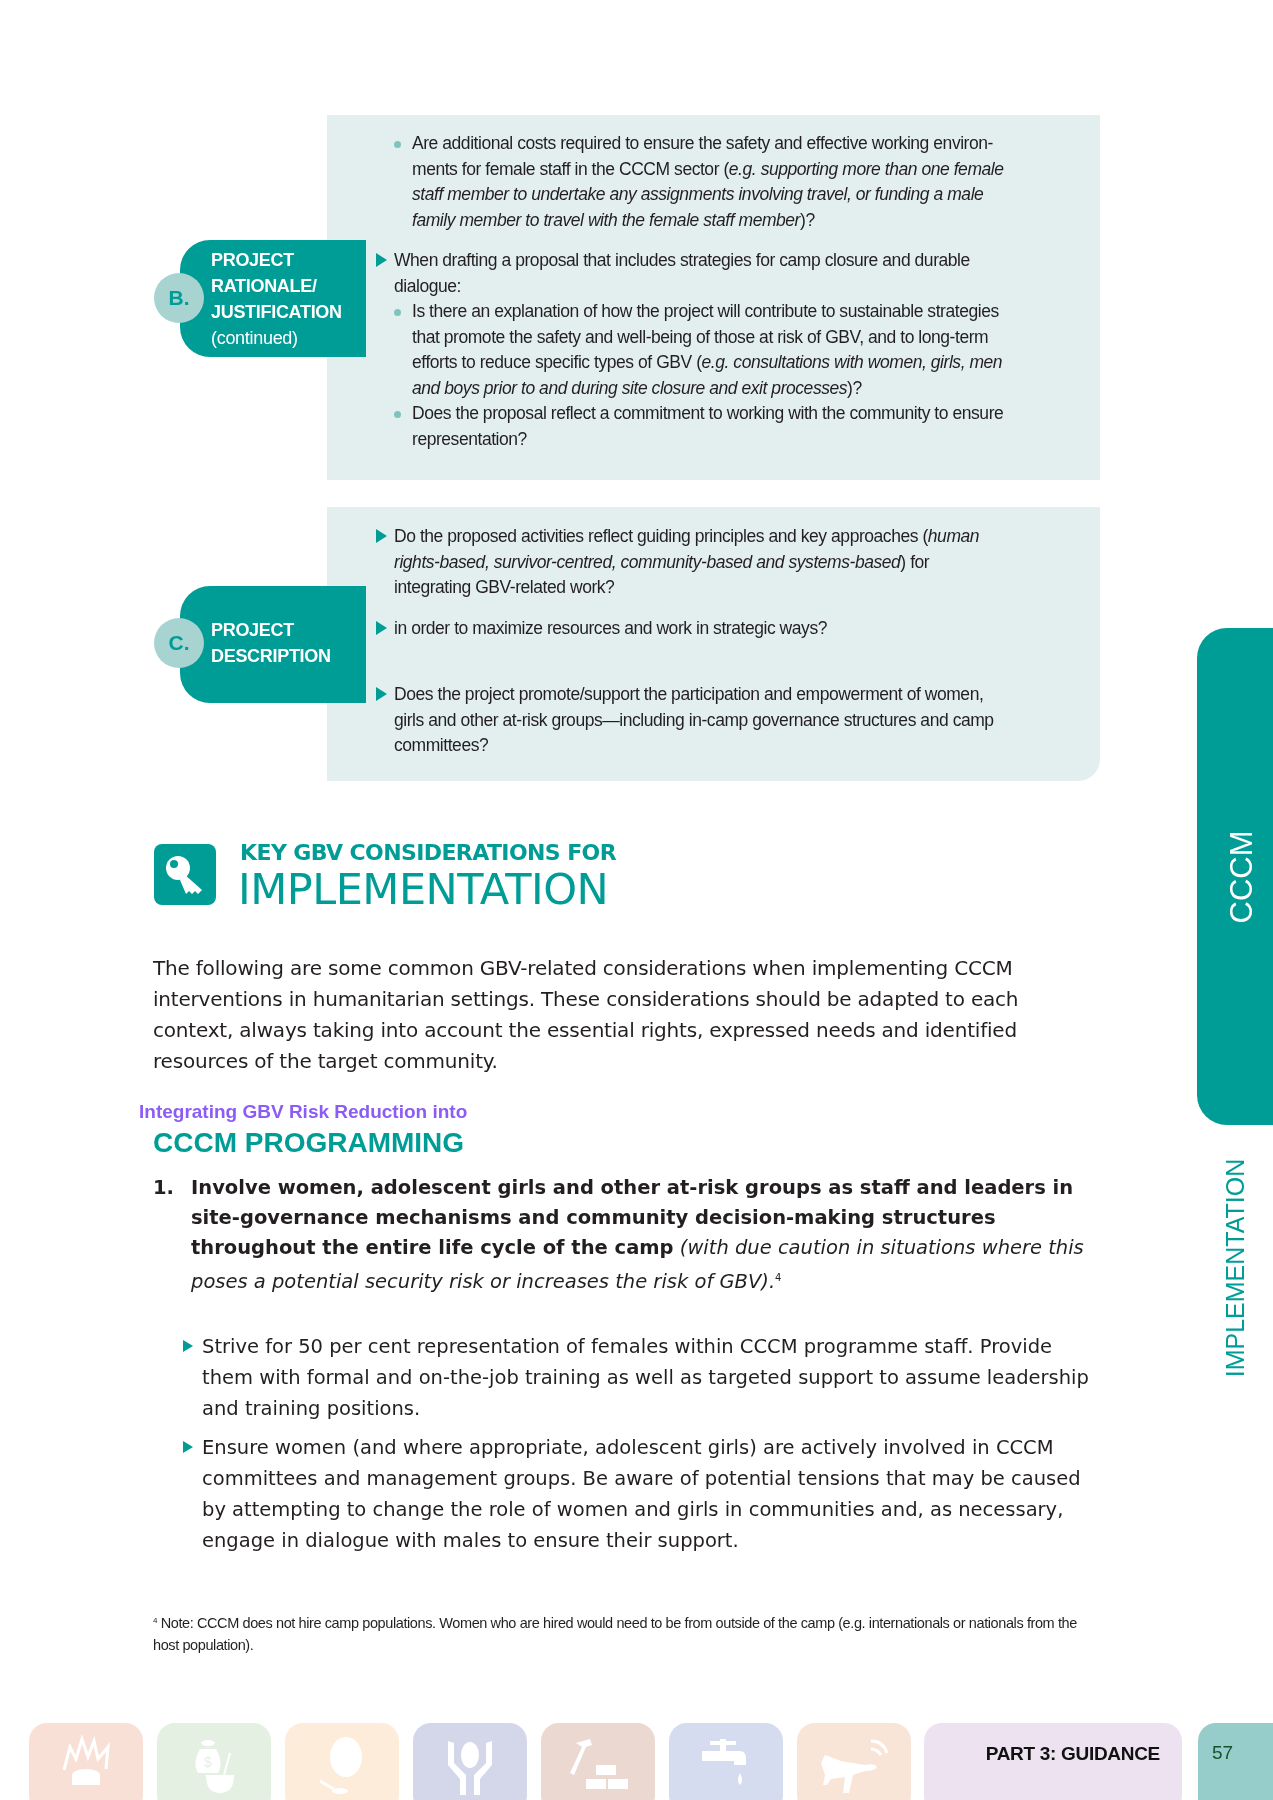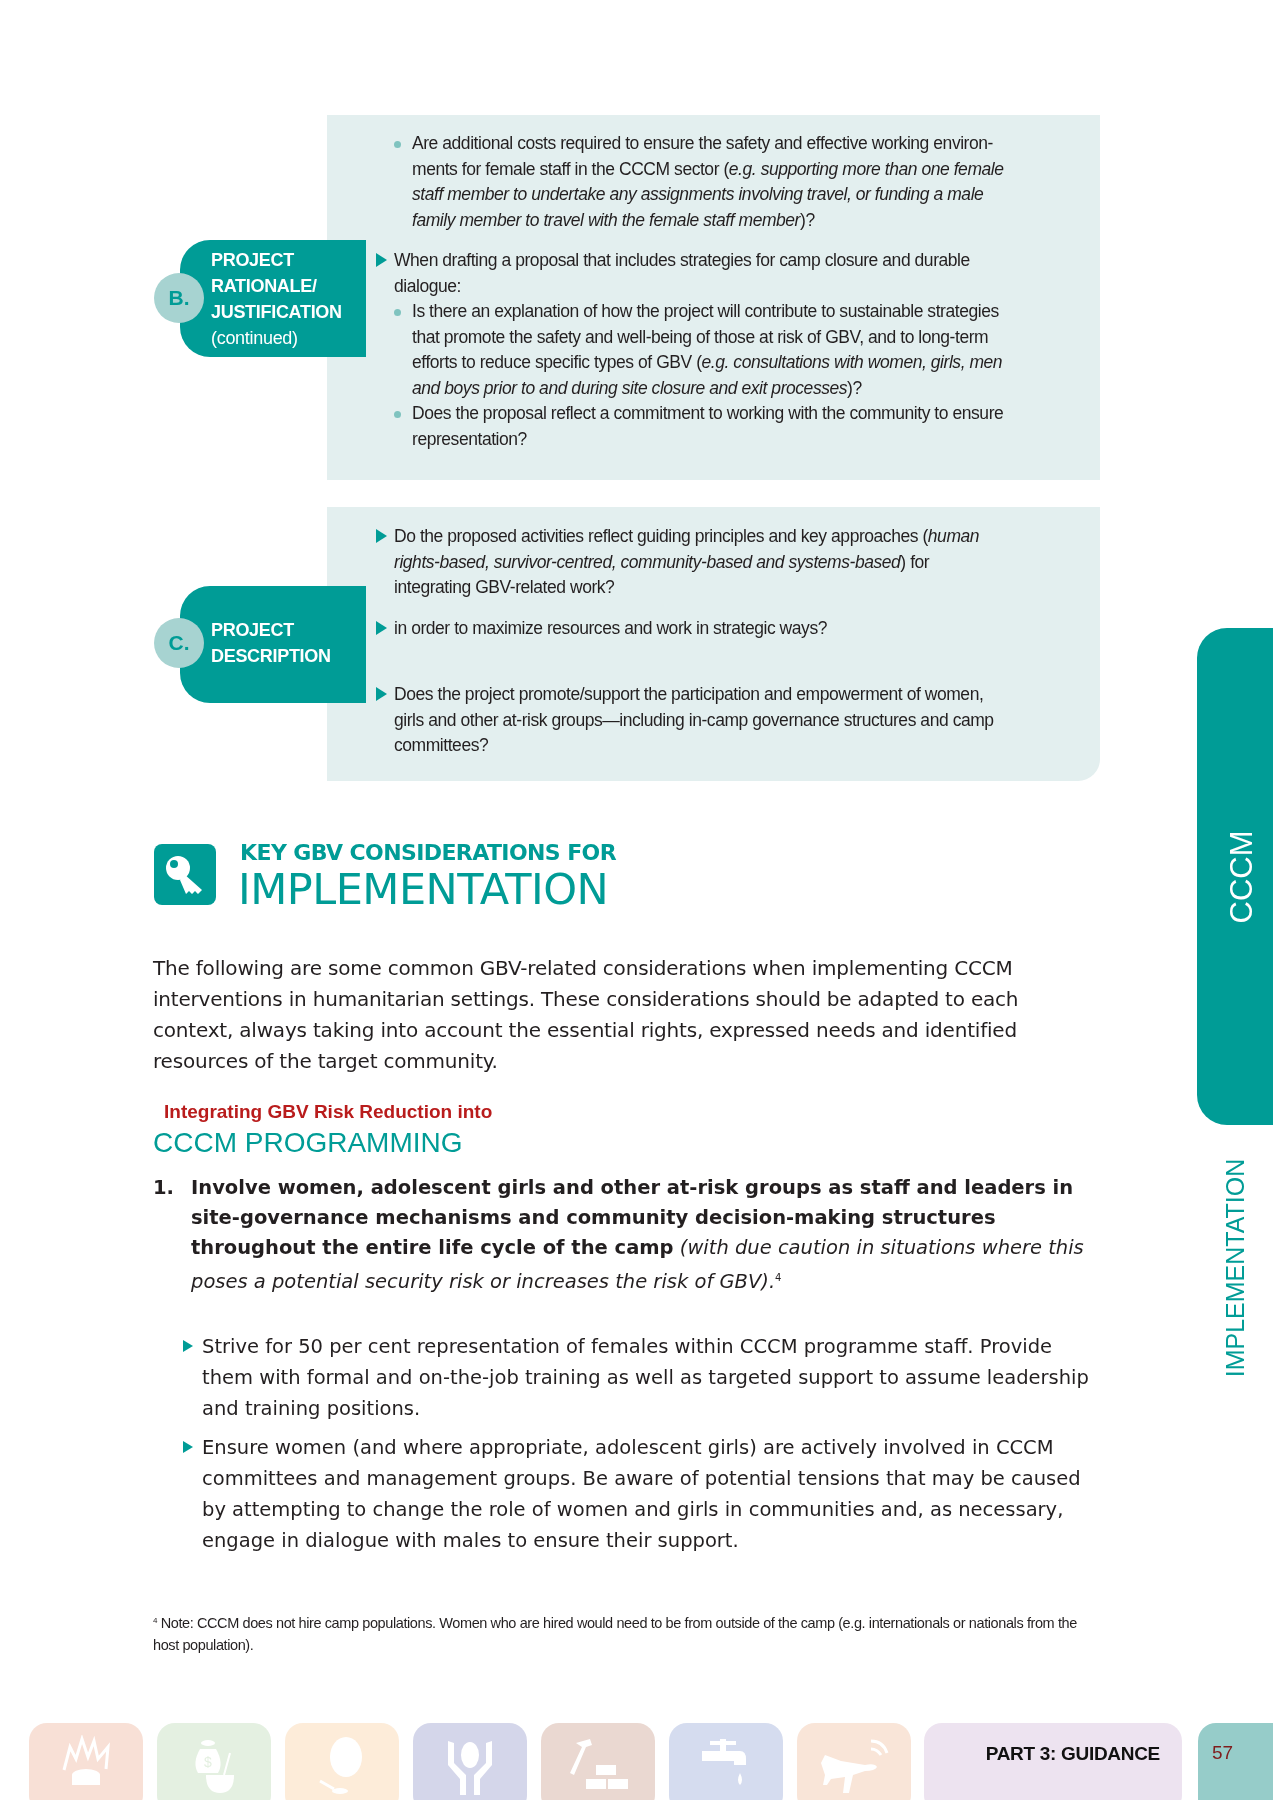--- a/index.html
+++ b/index.html
@@ -67,25 +67,25 @@
     position: absolute; left: 238px; top: 864px; font-size: 43px; color: #009c96;
     font-family: "DejaVu Sans", sans-serif; letter-spacing: -0.5px;
   }
 
   .body-text {
     position: absolute; font-family: "DejaVu Sans", sans-serif; font-size: 20px;
     line-height: 31px; color: #231f20; letter-spacing: -0.2px;
   }
   #intro { left: 153px; top: 953px; width: 950px; }
   #sub-small {
-    position: absolute; left: 164px; top: 1101px; font-size: 19px; font-weight: bold; color: #b91c1c;
+    position: absolute; left: 139px; top: 1101px; font-size: 19px; font-weight: bold; color: #8b5cf6;
     font-family: "Liberation Sans", sans-serif;
   }
   #sub-big {
-    position: absolute; left: 153px; top: 1127px; font-size: 28px; font-weight: normal; color: #009c96;
+    position: absolute; left: 153px; top: 1127px; font-size: 28px; font-weight: bold; color: #009c96;
     font-family: "Liberation Sans", sans-serif;
     text-align: center;
   }
   #point1 {
     position: absolute; left: 153px; top: 1173px; width: 950px;
     font-family: "DejaVu Sans", sans-serif; font-size: 19.5px; line-height: 30px; color: #231f20;
   }
   #point1 .num { position: absolute; left: 0; top: 0; font-weight: bold; }
   #point1 .txt { margin-left: 38px; display: block; }
   #point1 b { font-weight: bold; }
@@ -133,21 +133,21 @@
   }
   #ft-guide-label {
     position: absolute; right: 22px; top: 20px; font-size: 19px; font-weight: bold; color: #111;
     font-family: "Liberation Sans", sans-serif; letter-spacing: -0.3px;
   }
   #ft-page {
     position: absolute; left: 1198px; top: 1723px; width: 90px; height: 90px;
     background: #96ccc9; border-radius: 18px 0 0 0;
   }
   #ft-page-num {
-    position: absolute; left: 14px; top: 19px; font-size: 19px; color: #7f1d1d;
+    position: absolute; left: 14px; top: 19px; font-size: 19px; color: #14532d;
     font-family: "Liberation Sans", sans-serif;
   }
 </style>
 </head>
 <body>
 
 <div class="panel" id="panelB"></div>
 <div class="tab" id="tabB">
   <div class="tab-text">
     <div>PROJECT</div>

